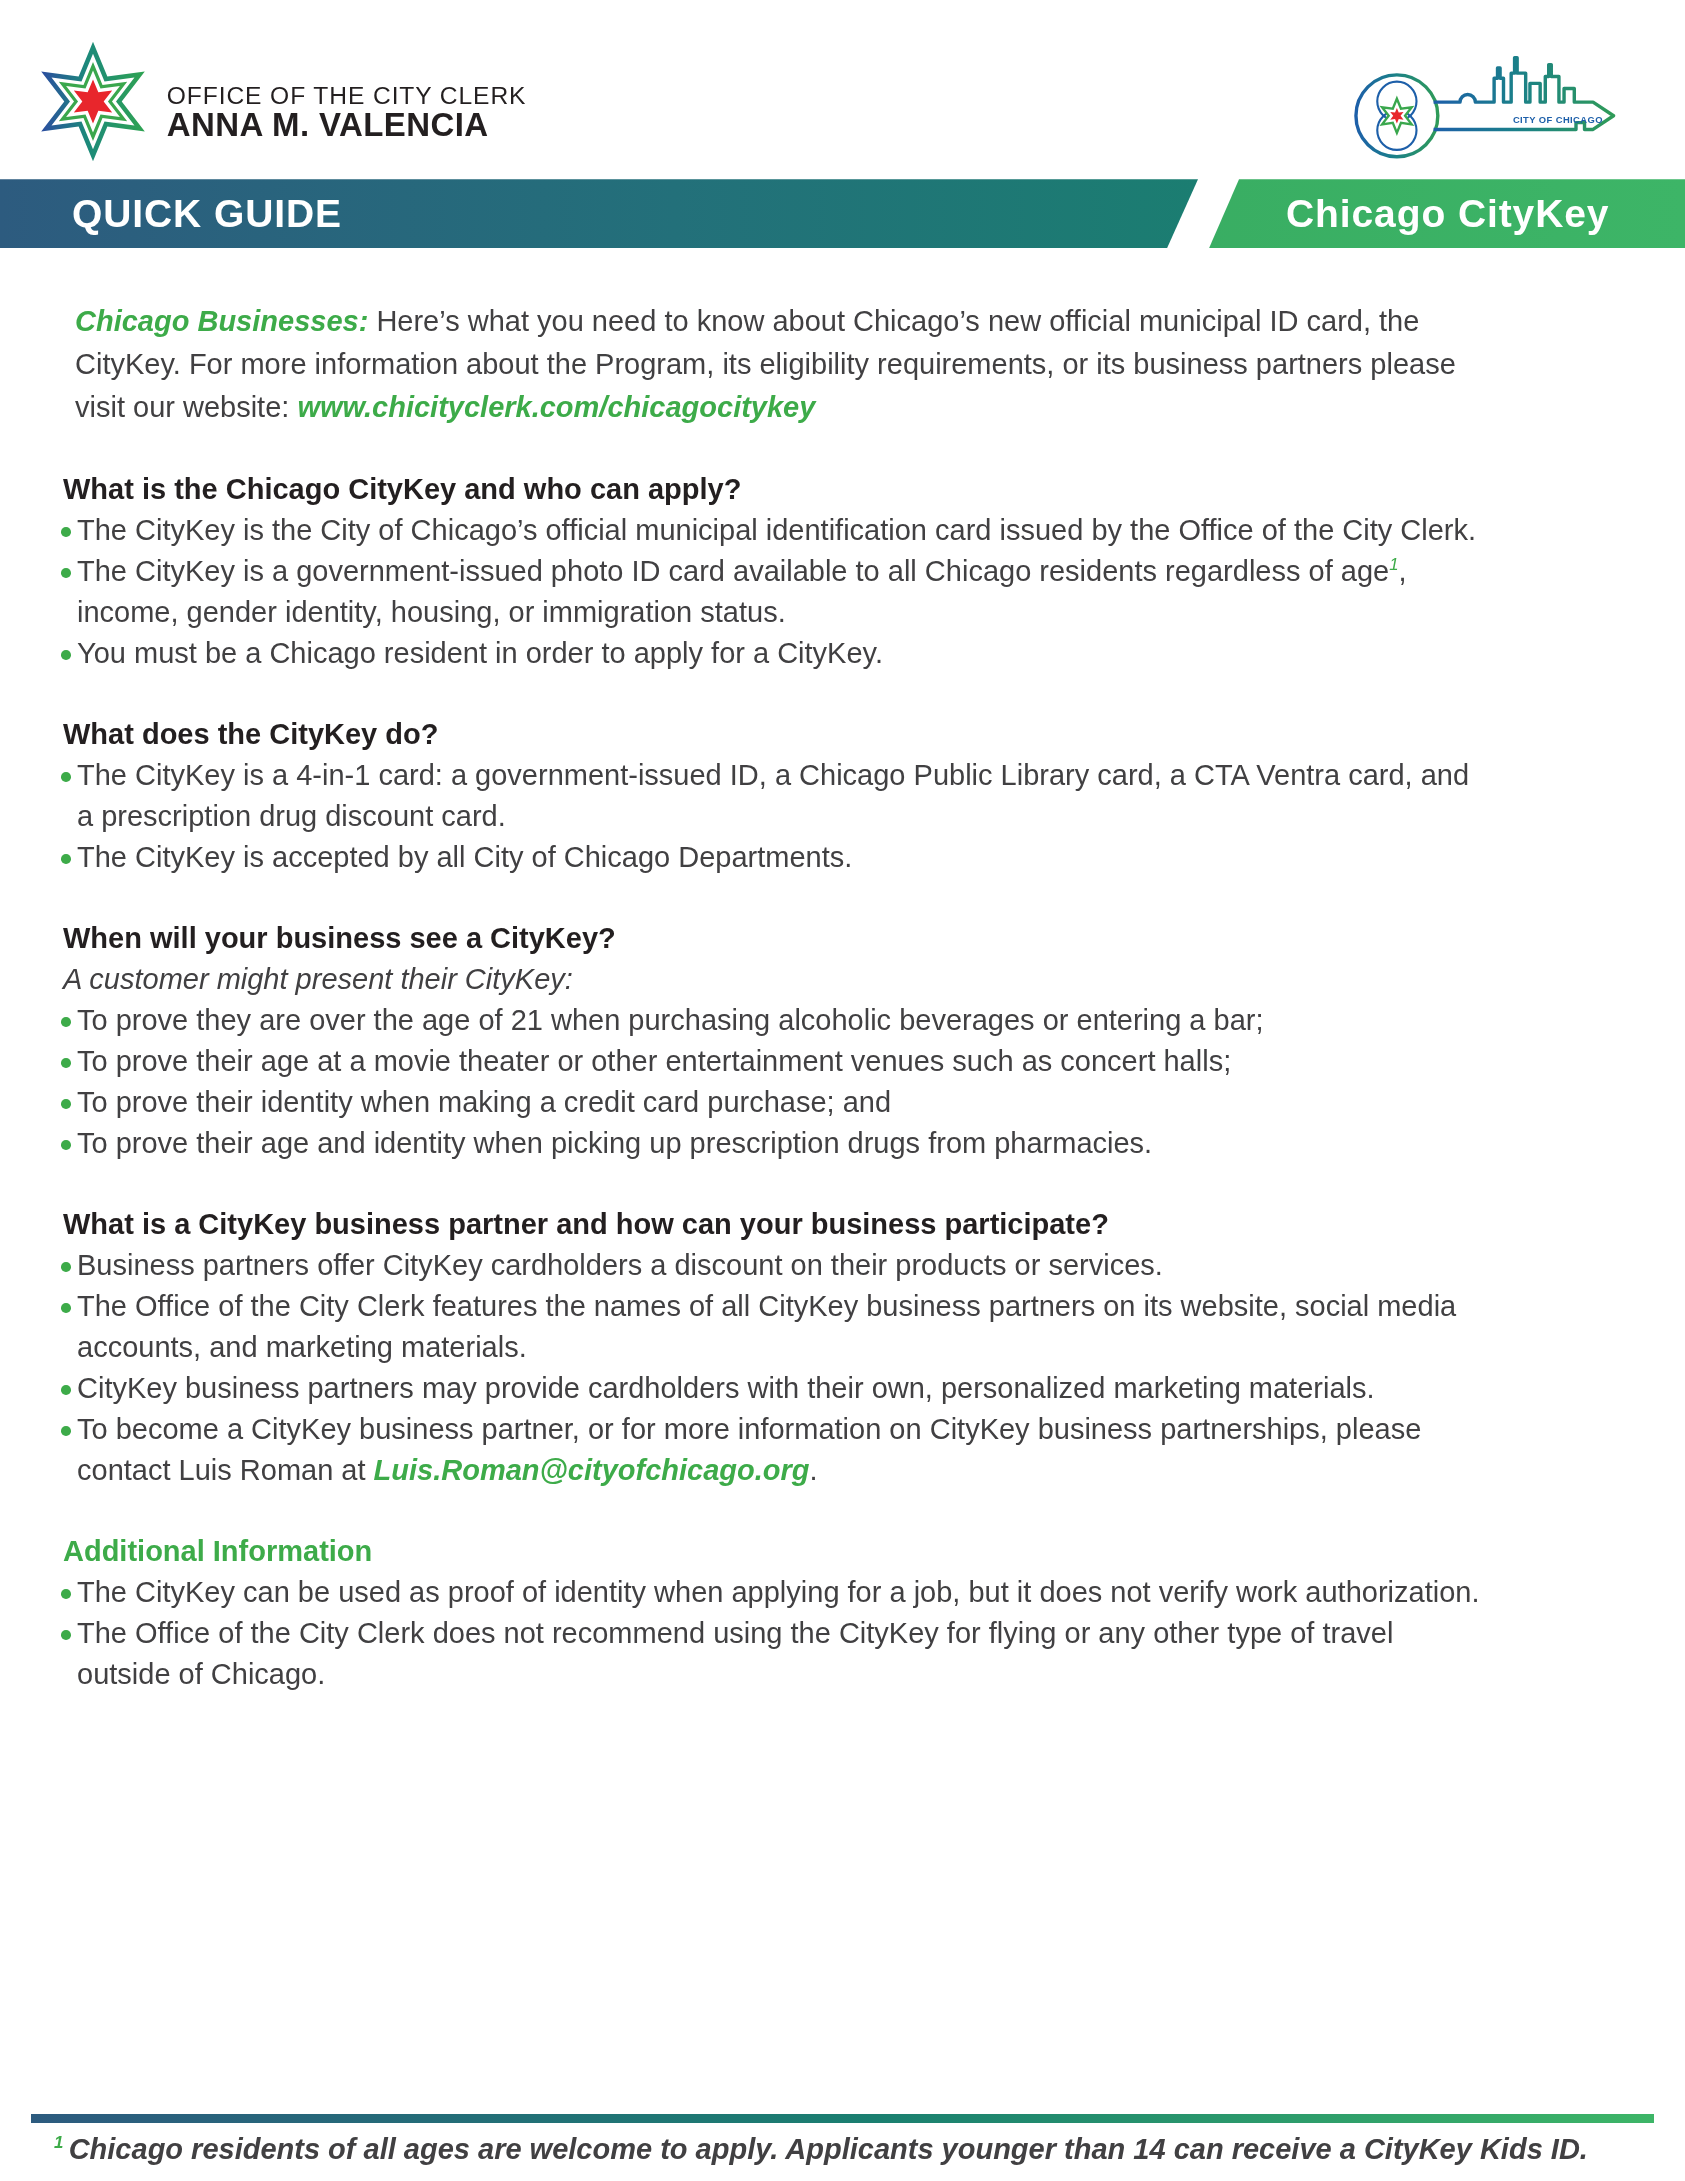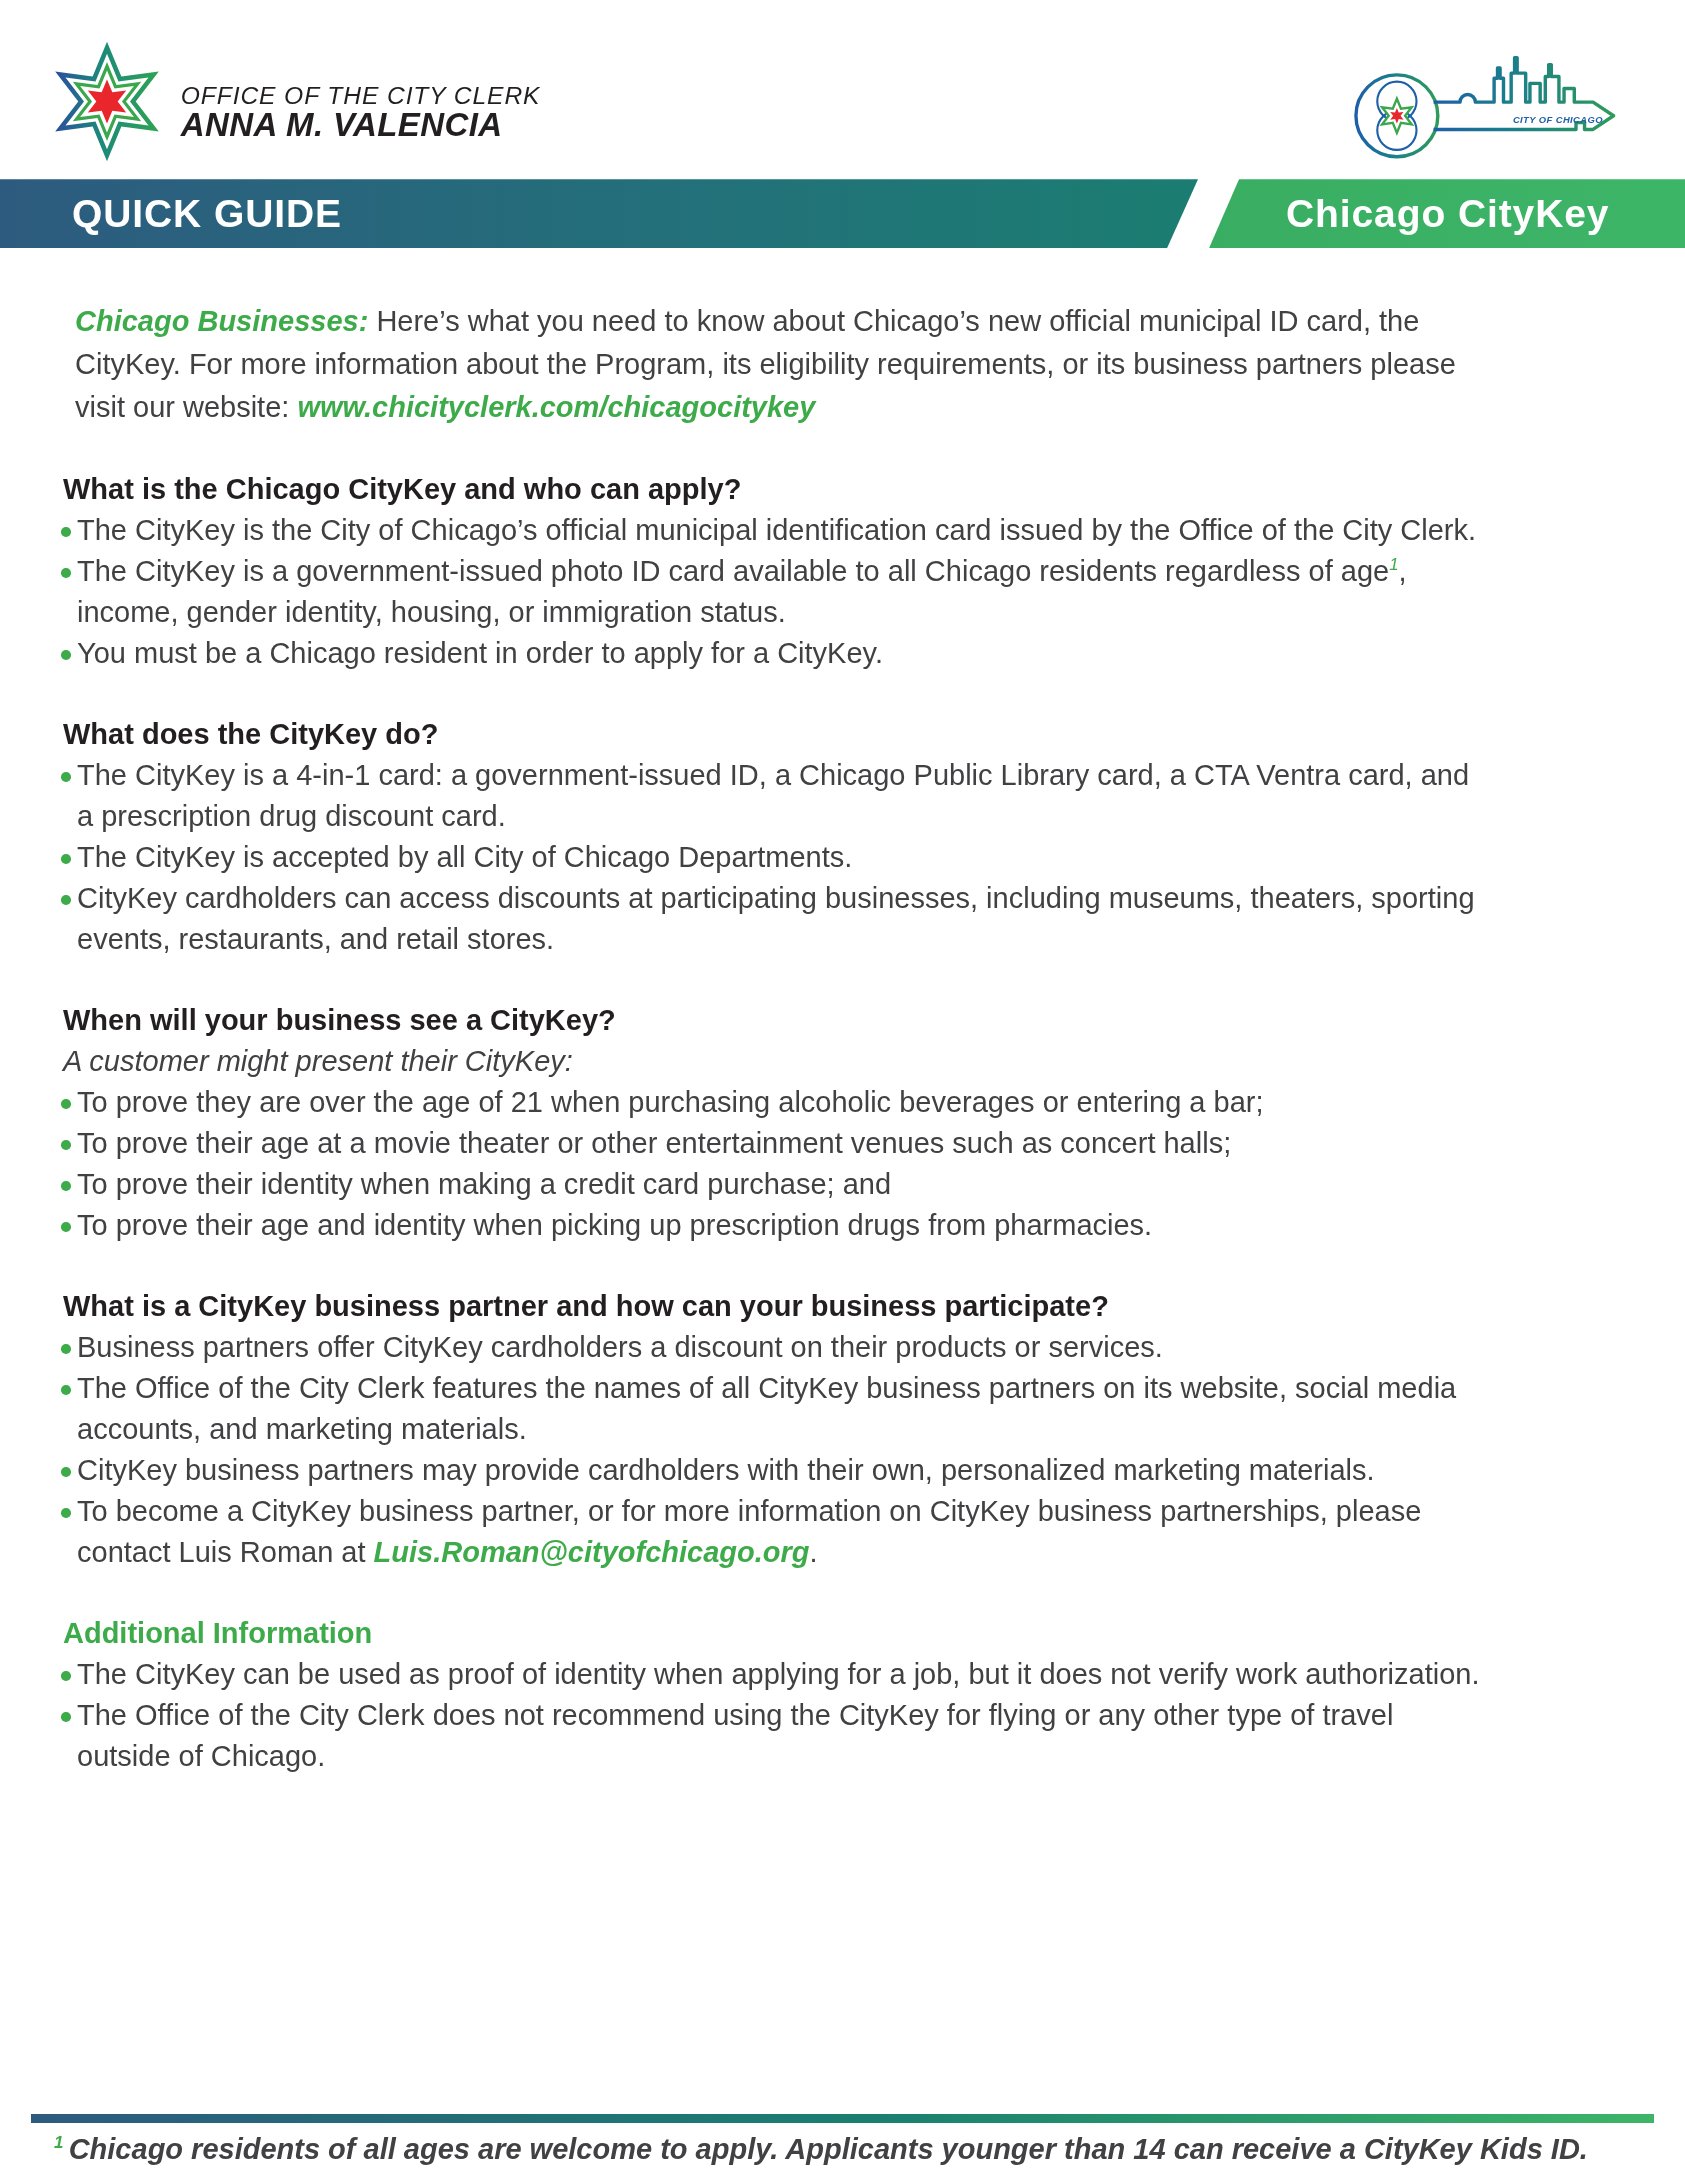--- a/index.html
+++ b/index.html
@@ -17,21 +17,21 @@
   html,body{margin:0;padding:0;background:#ffffff;}
   body{
     width:1685px;height:2181px;overflow:hidden;
     font-family:"Liberation Sans",sans-serif;
     color:var(--body-text,#414042);
   }
   .page{width:1685px;height:2181px;display:flex;flex-direction:column;box-sizing:border-box;}
 
   
   .top{display:flex;justify-content:space-between;align-items:flex-start;
-       padding:26px 51px 0 42px;height:167px;box-sizing:border-box;font-style:italic;}
+       padding:26px 51px 0 28px;height:167px;box-sizing:border-box;}
   .clerk-logo{display:flex;align-items:flex-start;}
   .star-svg{width:130px;height:151px;flex:0 0 auto;}
   .clerk-text{margin-left:8.8px;margin-top:58px;color:var(--heading-text,#231f20);}
   .clerk-line1{font-size:24.6px;font-weight:normal;letter-spacing:0.9px;line-height:24.6px;}
   .clerk-line2{font-size:33px;font-weight:bold;letter-spacing:0.4px;line-height:32px;}
   .key-svg{width:290px;height:132px;margin-top:10.5px;}
 
   
   .banner{position:relative;width:1685px;height:69px;margin-top:12.3px;flex:0 0 auto;}
   .band-left{position:absolute;inset:0;
@@ -131,21 +131,20 @@
         <li><span>The CityKey is a government-issued photo ID card available to all Chicago residents regardless of age</span><sup class="fn">1</sup><span>, income, gender identity, housing, or immigration status.</span></li>
         <li><span>You must be a Chicago resident in order to apply for a CityKey.</span></li>
       </ul>
     </section>
 
     <section>
       <h2>What does the CityKey do?</h2>
       <ul>
         <li><span>The CityKey is a 4-in-1 card: a government-issued ID, a Chicago Public Library card, a CTA Ventra card, and a prescription drug discount card.</span></li>
         <li><span>The CityKey is accepted by all City of Chicago Departments.</span></li>
-        <li><span>CityKey cardholders can access discounts at participating businesses, including museums, theaters, sporting events, restaurants, and retail stores.</span></li>
       </ul>
     </section>
 
     <section>
       <h2>When will your business see a CityKey?</h2>
       <p class="sub-italic">A customer might present their CityKey:</p>
       <ul>
         <li><span>To prove they are over the age of 21 when purchasing alcoholic beverages or entering a bar;</span></li>
         <li><span>To prove their age at a movie theater or other entertainment venues such as concert halls;</span></li>
         <li><span>To prove their identity when making a credit card purchase; and</span></li>

